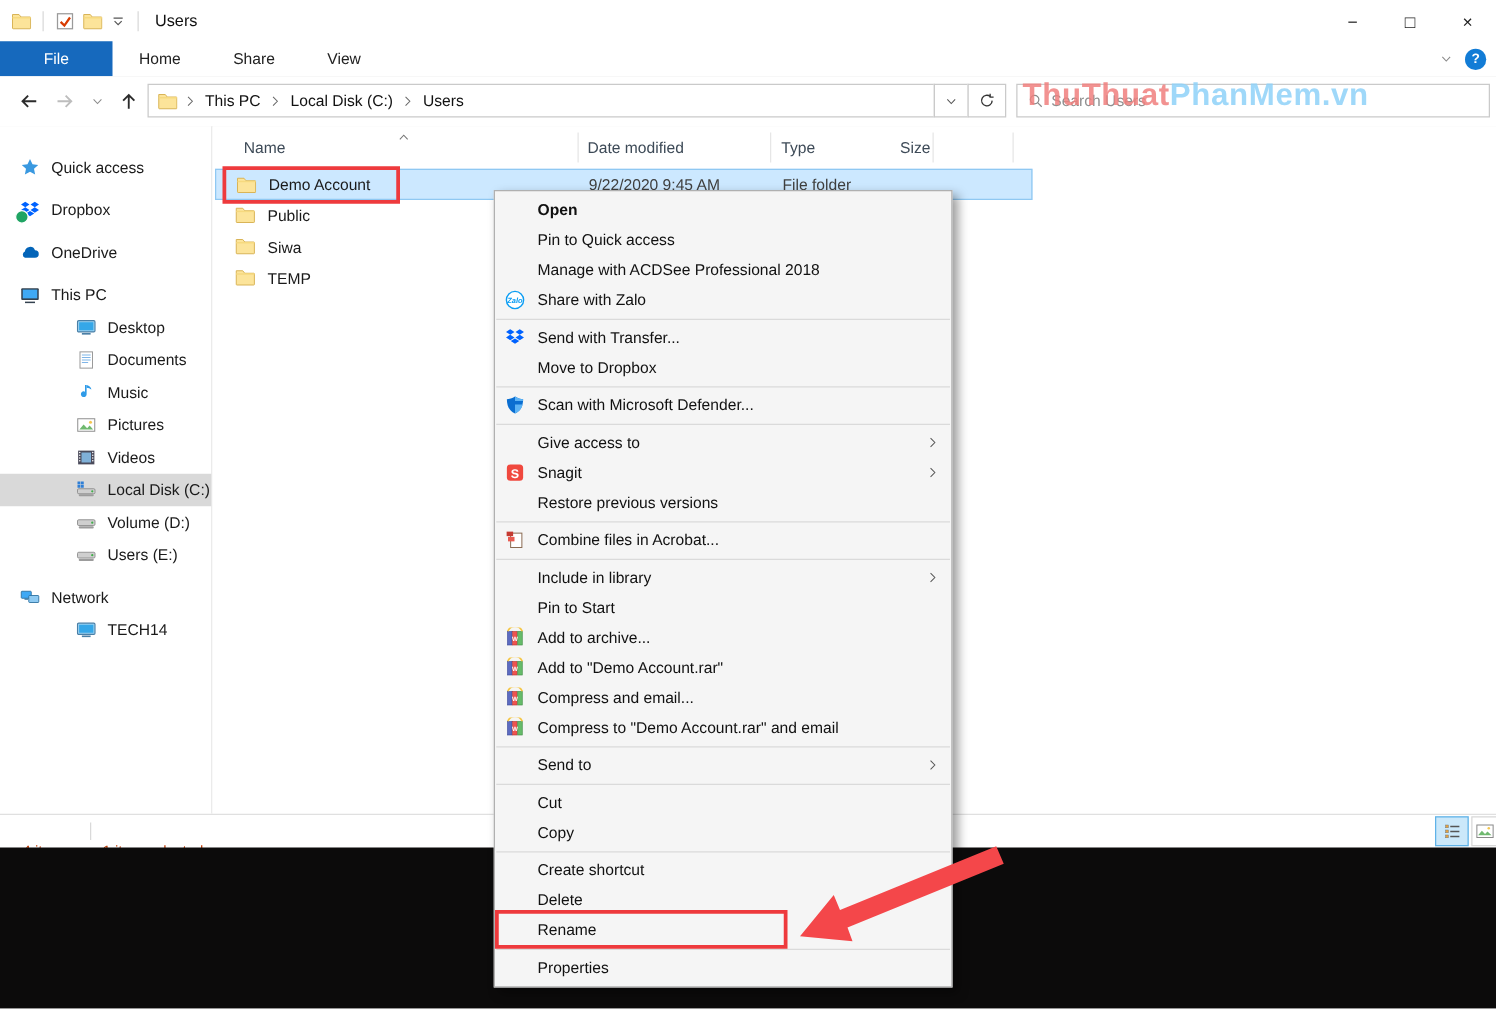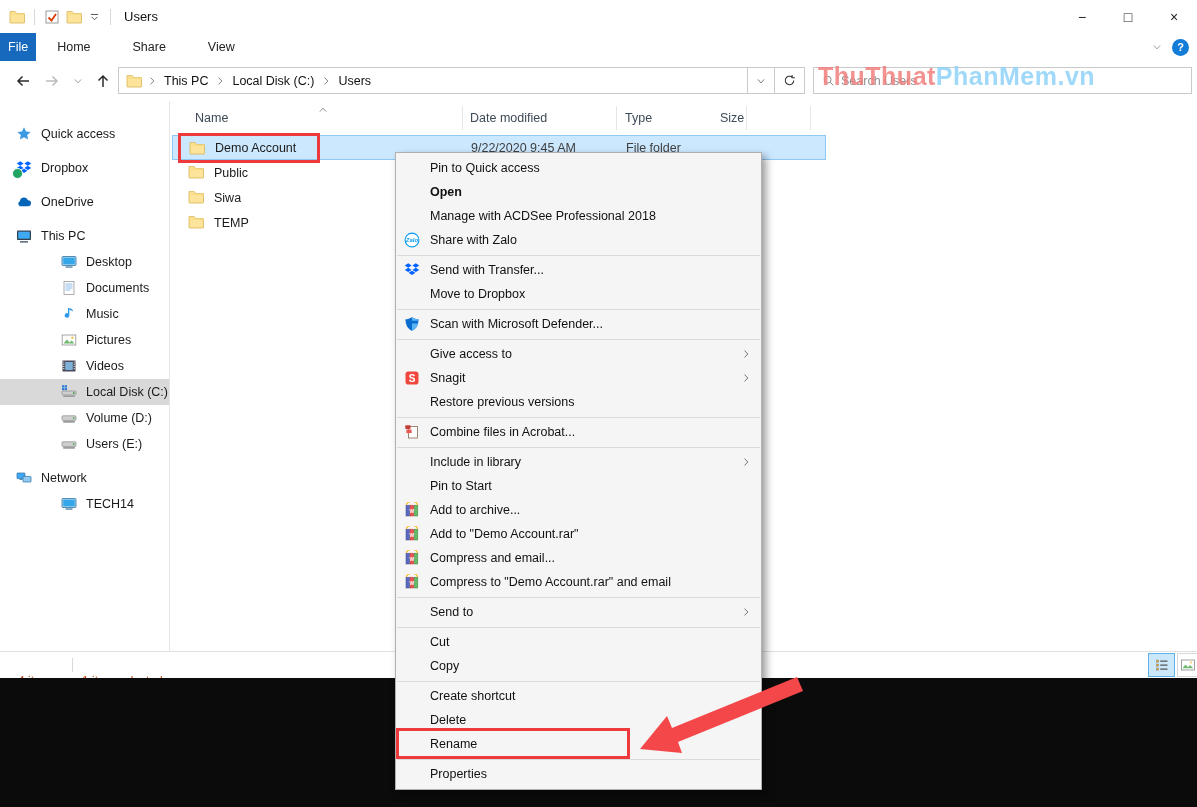--- a/index.html
+++ b/index.html
@@ -14,21 +14,21 @@
   .titlebar{left:0;top:0;width:1197px;height:33px;background:#fff;display:flex;align-items:center;}
   .qat{display:flex;align-items:center;gap:6px;padding-left:9px;}
   .qat-sep{width:1px;height:16px;background:#d9d9d9;margin:0 3px;}
   .win-title{font-size:13px;color:#111;margin-left:4px;}
   .win-controls{position:absolute;right:0;top:0;height:33px;display:flex;}
   .wc{width:46px;height:33px;display:flex;align-items:center;justify-content:center;font-size:14px;color:#222;}
 
   
   .ribbon{left:0;top:33px;width:1197px;height:28px;background:#fff;border-bottom:1px solid #d5d5d5;display:flex;align-items:stretch;}
   .tab{display:flex;align-items:center;padding:0 21px;font-size:12.5px;color:#222;}
-  .tab.active{background:#1669bd;color:#fff;padding:0 8px;}
+  .tab.active{background:#1669bd;color:#fff;padding:0 35px;}
   .ribbon-right{position:absolute;right:8px;top:33px;height:28px;display:flex;align-items:center;gap:10px;}
   .help-circle{width:17px;height:17px;border-radius:50%;background:#127cd6;color:#fff;font-size:11px;font-weight:bold;
                display:flex;align-items:center;justify-content:center;}
 
   
   .addr-row{left:0;top:61px;width:1197px;height:40px;background:#fff;border-bottom:1px solid #ececec;}
   .navbtn{position:absolute;top:67px;height:27px;display:flex;align-items:center;justify-content:center;color:#2b2b2b;}
   .box{position:absolute;top:67px;height:27px;border:1px solid #cacaca;background:#fff;box-sizing:border-box;display:flex;align-items:center;}
   .crumb{font-size:12.5px;color:#111;padding:0 2px;}
   .crumb-chev{color:#666;margin:0 5px;display:flex;}
@@ -488,25 +488,25 @@
           <use href="#sym-viewthumb"></use>
         </svg>
       </div>
   </div>
 
   <div class="abs blackstrip"></div>
 
   <div class="abs cmenu">
     <div class="mi">
         <span class="mico"></span>
+        <span class="mlabel bold">Open</span>
+      </div>
+    <div class="mi">
+        <span class="mico"></span>
         <span class="mlabel">Pin to Quick access</span>
-      </div>
-    <div class="mi">
-        <span class="mico"></span>
-        <span class="mlabel bold">Open</span>
       </div>
     <div class="mi">
         <span class="mico"></span>
         <span class="mlabel">Manage with ACDSee Professional 2018</span>
       </div>
     <div class="mi">
         <span class="mico">
           <svg class="ic16">
             <use href="#sym-zalo"></use>
           </svg>

